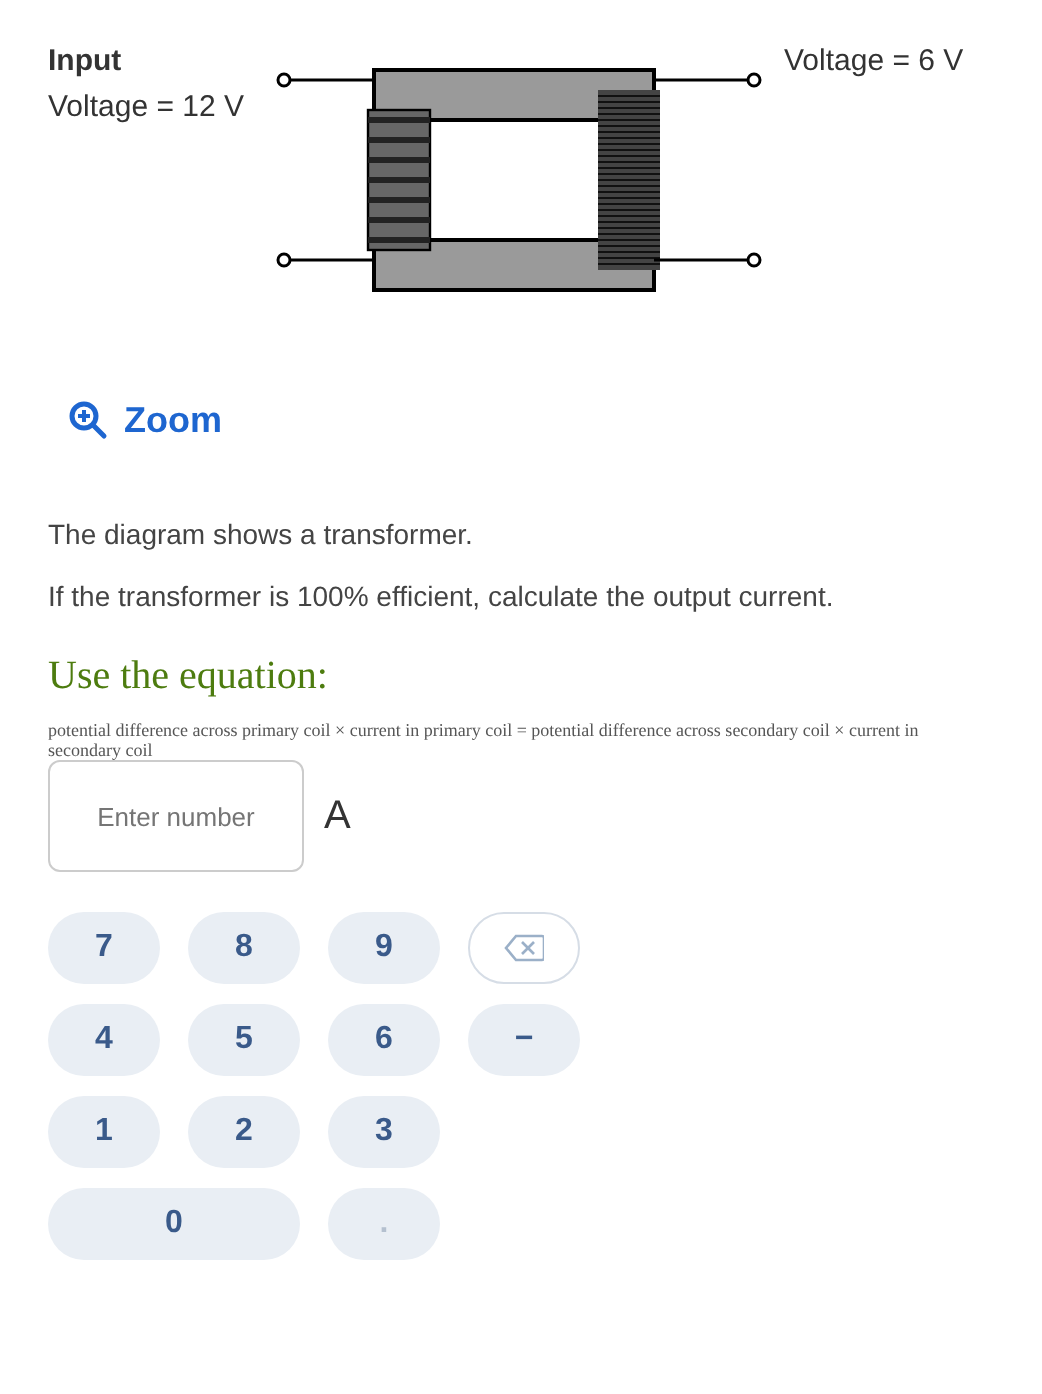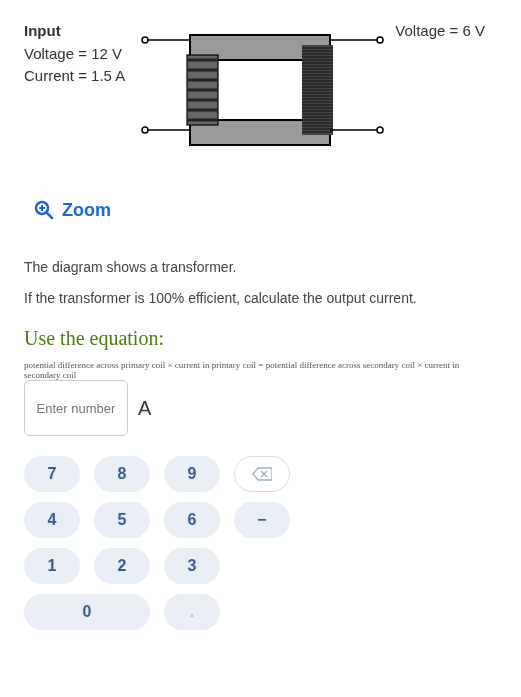--- a/index.html
+++ b/index.html
@@ -27,21 +27,21 @@
     font-weight: 700;
     font-size: 18px;
     margin: 0 0 36px 10px;
     cursor: pointer;
   }
   .question p { margin: 0 0 10px 0; font-size: 14px; line-height: 1.5; color: #444; }
   .use-eq { margin: 18px 0 10px 0; font-size: 20px; color: #4d7c0f; font-family: Liberation Serif, serif; }
   .equation { font-size: 9px; color: #555; font-family: Georgia, serif; }
   .answer-row { display: flex; align-items: center; gap: 10px; margin-bottom: 20px; }
   .answer-input {
-    width: 104px; height: 56px;
+    width: 128px; height: 56px;
     border: 1px solid #ccc; border-radius: 6px;
     text-align: center; font-size: 13px; color: #999;
     outline: none; padding: 0 10px;
   }
   .unit { font-size: 20px; color: #333; }
   .keypad { display: flex; flex-direction: column; gap: 10px; }
   .krow { display: flex; gap: 14px; }
   .key {
     width: 56px; height: 36px;
     border: none; border-radius: 18px;
@@ -54,21 +54,20 @@
   .key.backspace { background: #fff; border: 1px solid #d6dde6; color:#9bb0c8;}
   .key.zero { width: 126px; }
 </style>
 </head>
 <body>
 
 <div class="diagram-row">
   <div class="labels-left">
     <div class="heading">Input</div>
     <div>Voltage = 12 V</div>
-    <div>Current = 1.5 A</div>
   </div>
 
   <svg class="transformer-svg" width="250" height="140" viewBox="0 0 250 140">
 
     <rect x="55" y="15" width="140" height="110" fill="#9a9a9a" stroke="#000" stroke-width="2"></rect>
     <rect x="80" y="40" width="90" height="60" fill="#fff" stroke="#000" stroke-width="2"></rect>
 
     <g stroke="#000" stroke-width="1.2" fill="#555">
       <rect x="52" y="35" width="31" height="70" fill="#666"></rect>
     </g>

